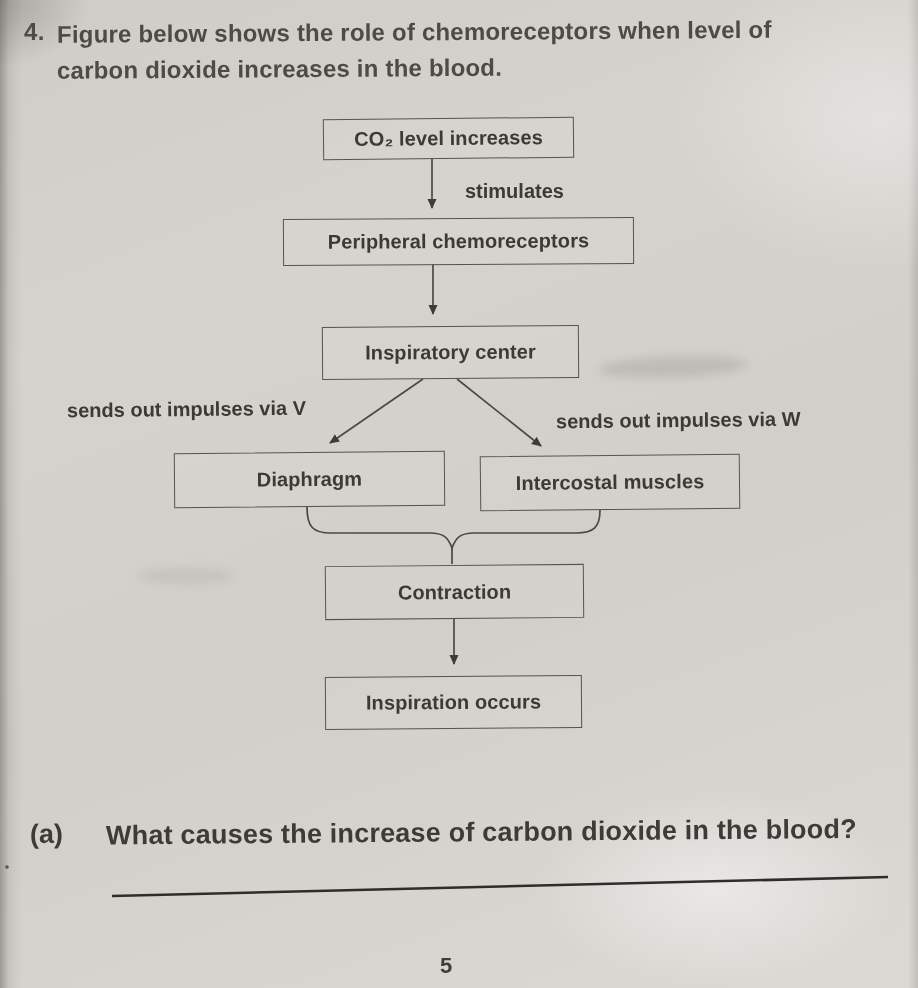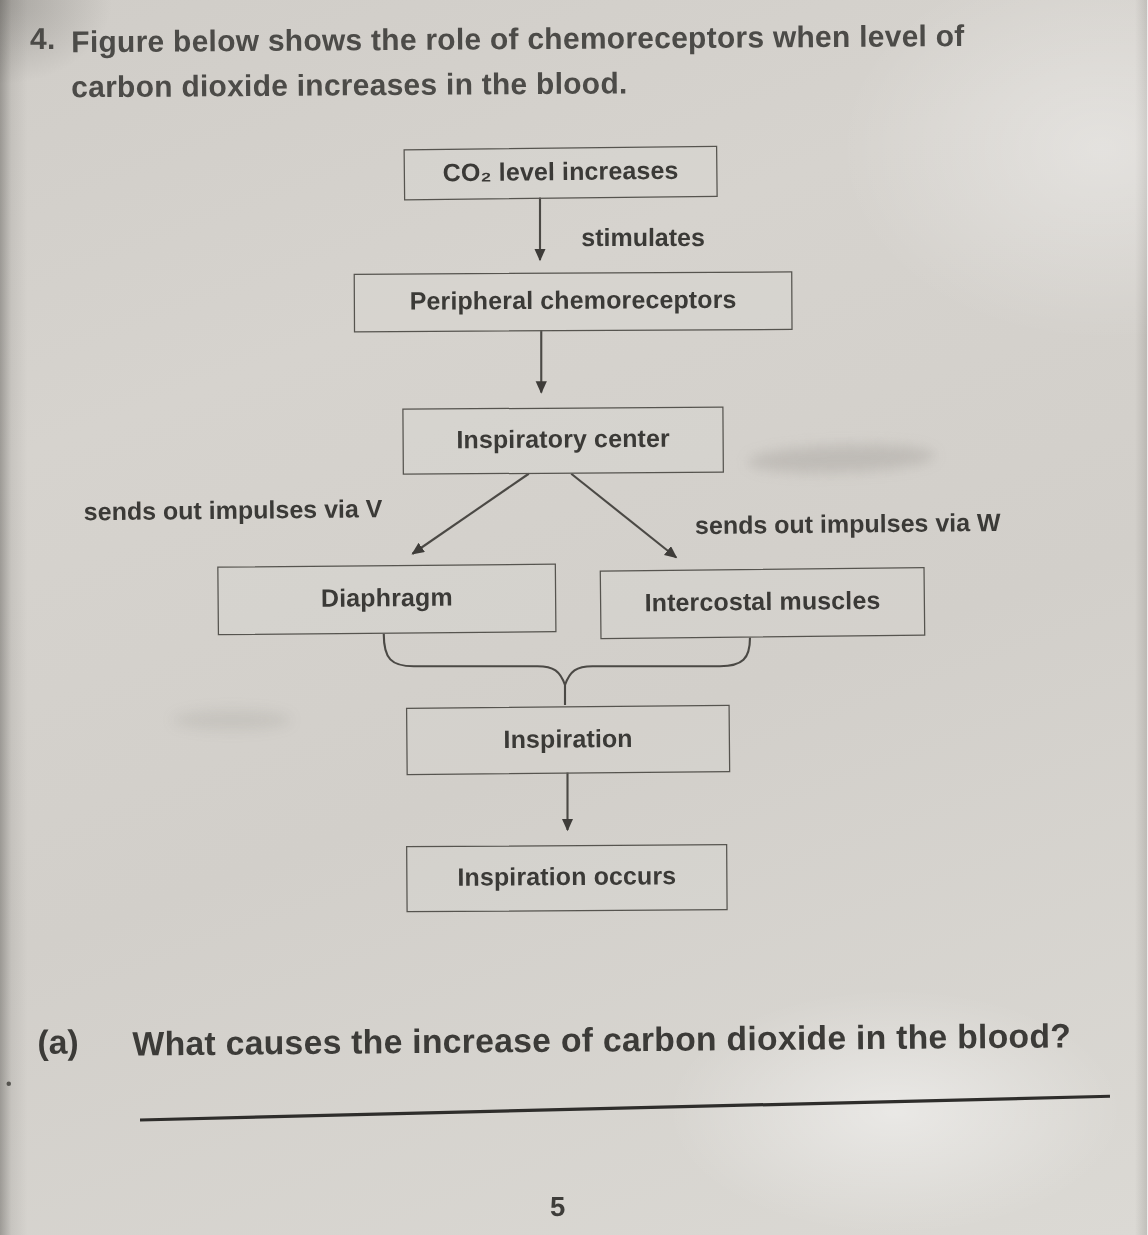--- a/index.html
+++ b/index.html
@@ -117,21 +117,21 @@
 
   <div class="fbox" style="left:174px;top:452px;width:269px;height:53px;transform:rotate(-0.5deg);">
     <span>Diaphragm</span>
   </div>
 
   <div class="fbox" style="left:480px;top:455px;width:258px;height:53px;transform:rotate(-0.6deg);">
     <span>Intercostal muscles</span>
   </div>
 
   <div class="fbox" style="left:325px;top:565px;width:257px;height:52px;transform:rotate(-0.5deg);">
-    <span>Inspiration</span>
+    <span>Contraction</span>
   </div>
 
   <div class="fbox" style="left:325px;top:676px;width:255px;height:51px;transform:rotate(-0.4deg);">
     <span>Inspiration occurs</span>
   </div>
 
   <div class="qa-label">(a)</div>
   <div class="qa-text">What causes the increase of carbon dioxide in the blood?</div>
 
   <div class="page-num">5</div>

